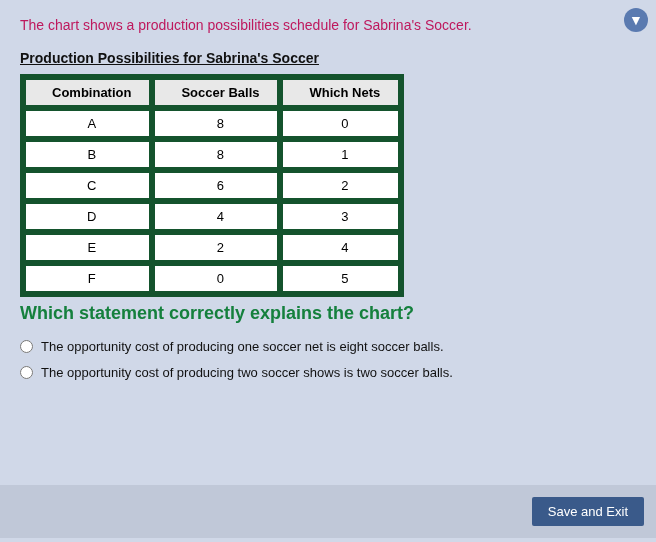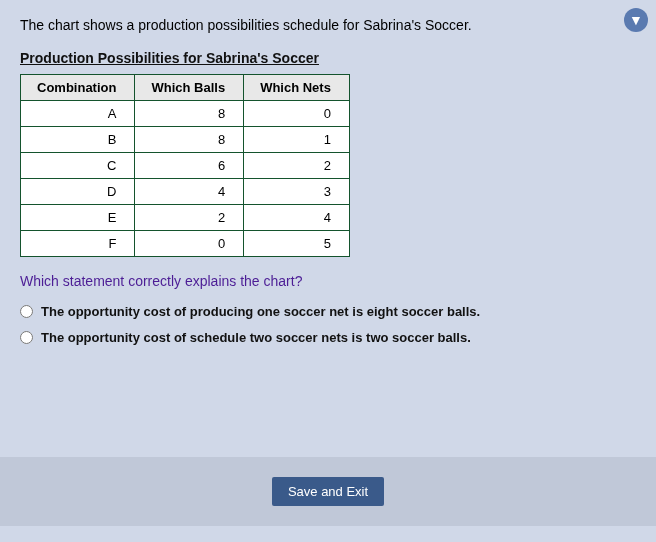--- a/index.html
+++ b/index.html
@@ -22,66 +22,66 @@
       background-color: #d0d8e8;
       margin: 0;
       padding: 16px 20px;
       width: 100%;
       min-height: 100%;
       position: relative;
     }
 
     .intro-text {
       font-size: 14px;
-      color: #000000;
+      color: #be185d;
       margin-bottom: 14px;
       line-height: 1.4;
     }
 
     .table-section {
-      margin-bottom: 16px;
+      margin-bottom: 6px;
     }
 
     .table-title {
       font-size: 14px;
       font-weight: bold;
       color: #111;
       margin-bottom: 8px;
       text-decoration: underline;
     }
 
     .data-table {
       border-collapse: collapse;
       background-color: #fff;
       font-size: 13px;
     }
 
     .data-table th,
     .data-table td {
-      border: 1px solid #14532d;
-      padding: 5px 18px 5px 16px;
-      text-align: right;
+      border: 6px solid #14532d;
+      padding: 5px 18px 5px 26px;
+      text-align: center;
       min-width: 90px;
     }
 
     .data-table th {
       background-color: #e8e8e8;
       font-weight: bold;
       font-size: 13px;
     }
 
     .data-table td:first-child {
       min-width: 80px;
     }
 
     .question-text {
-      font-size: 14px;
-      color: #4c1d95;
+      font-size: 18px;
+      color: #15803d;
       margin-bottom: 14px;
-      font-weight: normal;
+      font-weight: bold;
     }
 
     .answer-options {
       display: flex;
       flex-direction: column;
       gap: 8px;
       margin-bottom: 16px;
     }
 
     .answer-option {
@@ -93,31 +93,30 @@
       cursor: pointer;
     }
 
     .answer-option input[type="radio"] {
       margin-top: 2px;
       flex-shrink: 0;
     }
 
     .answer-option-text {
       line-height: 1.4;
-      font-weight: bold;
     }
 
     .bottom-bar {
       position: absolute;
-      bottom: 16px;
+      bottom: 4px;
       right: 0;
       width: 100%;
       display: flex;
-      justify-content: center;
-      padding: 20px 12px;
+      justify-content: flex-end;
+      padding: 12px 12px;
       background-color: #c0c8d8;
     }
 
     .save-exit-btn {
       background-color: #3a5a8a;
       color: #fff;
       border: none;
       padding: 7px 16px;
       font-size: 13px;
       cursor: pointer;
@@ -149,21 +148,21 @@
   <button class="nav-arrow">▼</button>
 
   <p class="intro-text">The chart shows a production possibilities schedule for Sabrina's Soccer.</p>
 
   <div class="table-section">
     <div class="table-title">Production Possibilities for Sabrina's Soccer</div>
     <table class="data-table">
       <thead>
         <tr>
           <th>Combination</th>
-          <th>Which Balls</th>
+          <th>Soccer Balls</th>
           <th>Which Nets</th>
         </tr>
       </thead>
       <tbody id="table-body">
       <tr>
             <td>A</td>
             <td>8</td>
             <td>0</td>
           </tr>
           <tr>
@@ -197,20 +196,20 @@
 
   <p class="question-text">Which statement correctly explains the chart?</p>
 
   <div class="answer-options" id="answer-options">
   <div class="answer-option">
         <input type="radio" name="quiz-answer" value="ans1" style="">
         <span class="answer-option-text">The opportunity cost of producing one soccer net is eight soccer balls.</span>
       </div>
       <div class="answer-option">
         <input type="radio" name="quiz-answer" value="ans2" style="">
-        <span class="answer-option-text">The opportunity cost of schedule two soccer nets is two soccer balls.</span>
+        <span class="answer-option-text">The opportunity cost of producing two soccer shows is two soccer balls.</span>
       </div>
     </div>
 
   <div class="bottom-bar">
     <button class="save-exit-btn">Save and Exit</button>
   </div>
 </div>
 
 </body></html>

